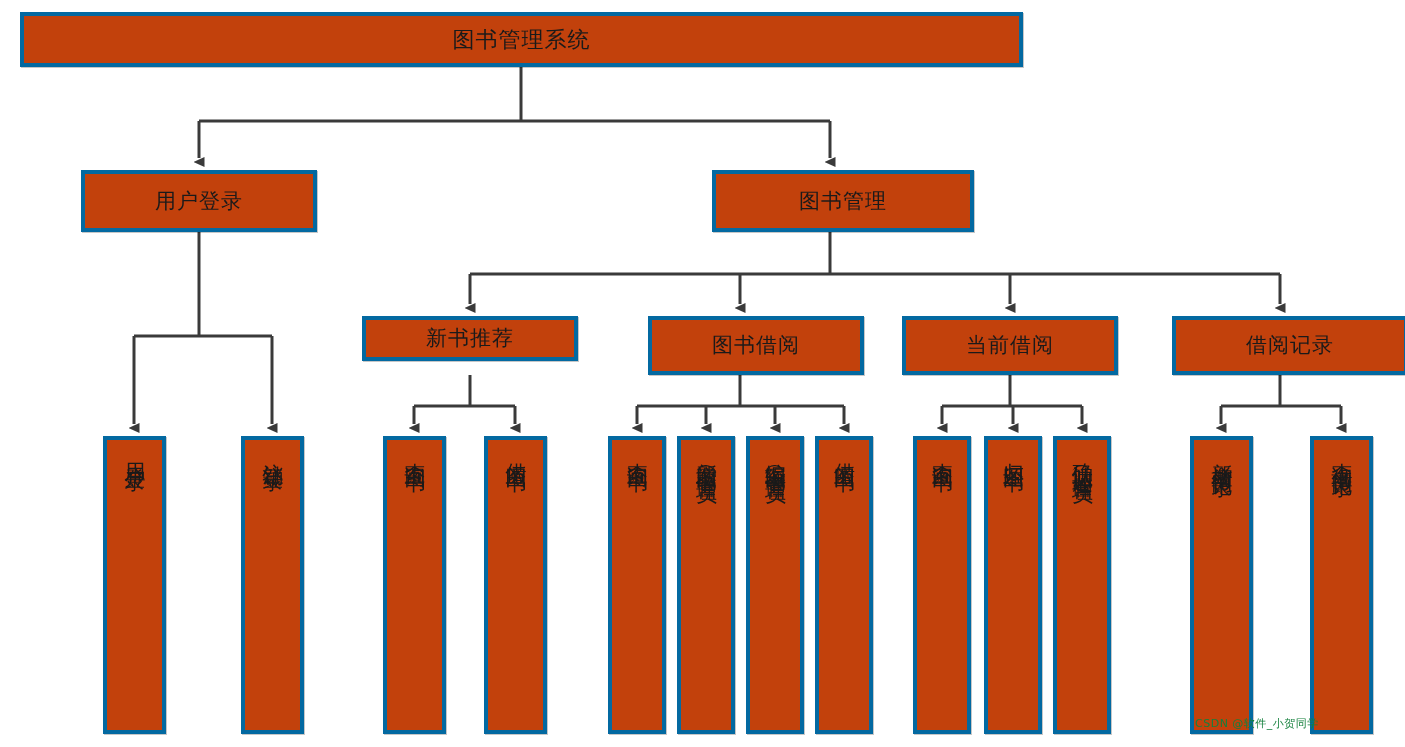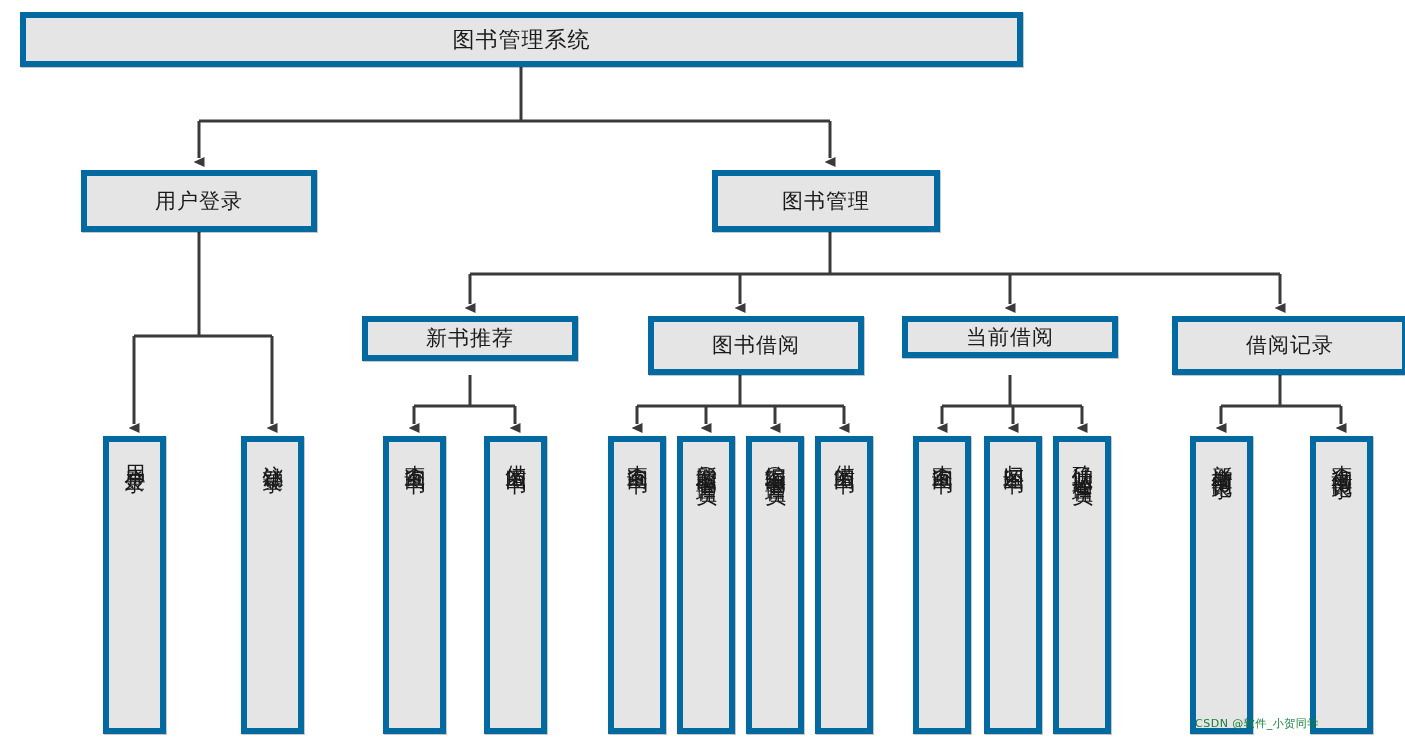--- a/index.html
+++ b/index.html
@@ -22,22 +22,22 @@
     position: absolute;
     left: 0;
     top: 0;
     width: 1405px;
     height: 747px;
     pointer-events: none;
   }
   .node {
     position: absolute;
     box-sizing: border-box;
-    border: 6px solid #0369a1;
-    background: #e5e5e5;
+    border: 4px solid #0369a1;
+    background: #c2410c;
     display: flex;
     align-items: center;
     justify-content: center;
     color: #1a1a1a;
     box-shadow: 1px 1px 0 rgba(0,0,0,0.22);
   }
   .node .label {
     display: block;
     text-align: center;
     line-height: 1.15;
@@ -146,30 +146,30 @@
     </g>
   </svg>
 
   <div id="nodes">
       <div class="node h root" style="left: 20px; top: 12px; width: 1003px; height: 55px;">
         <span class="label">图书管理系统</span>
       </div>
       <div class="node h" style="left: 81px; top: 170px; width: 236px; height: 62px;">
         <span class="label">用户登录</span>
       </div>
-      <div class="node h" style="left: 712px; top: 170px; width: 228px; height: 62px;">
+      <div class="node h" style="left: 712px; top: 170px; width: 262px; height: 62px;">
         <span class="label">图书管理</span>
       </div>
       <div class="node h" style="left: 362px; top: 316px; width: 216px; height: 45px;">
         <span class="label">新书推荐</span>
       </div>
       <div class="node h" style="left: 632px; top: 316px; width: 216px; height: 59px; margin-left: 16px;">
         <span class="label">图书借阅</span>
       </div>
-      <div class="node h" style="left: 902px; top: 316px; width: 216px; height: 42px;">
+      <div class="node h" style="left: 902px; top: 316px; width: 216px; height: 59px;">
         <span class="label">当前借阅</span>
       </div>
       <div class="node h" style="left: 1172px; top: 316px; width: 236px; height: 59px;">
         <span class="label">借阅记录</span>
       </div>
       <div class="node v" style="left: 103px; top: 436px; width: 63px; height: 298px;">
         <span class="label">用户登录</span>
       </div>
       <div class="node v" style="left: 241px; top: 436px; width: 63px; height: 298px;">
         <span class="label">注销登录</span>

